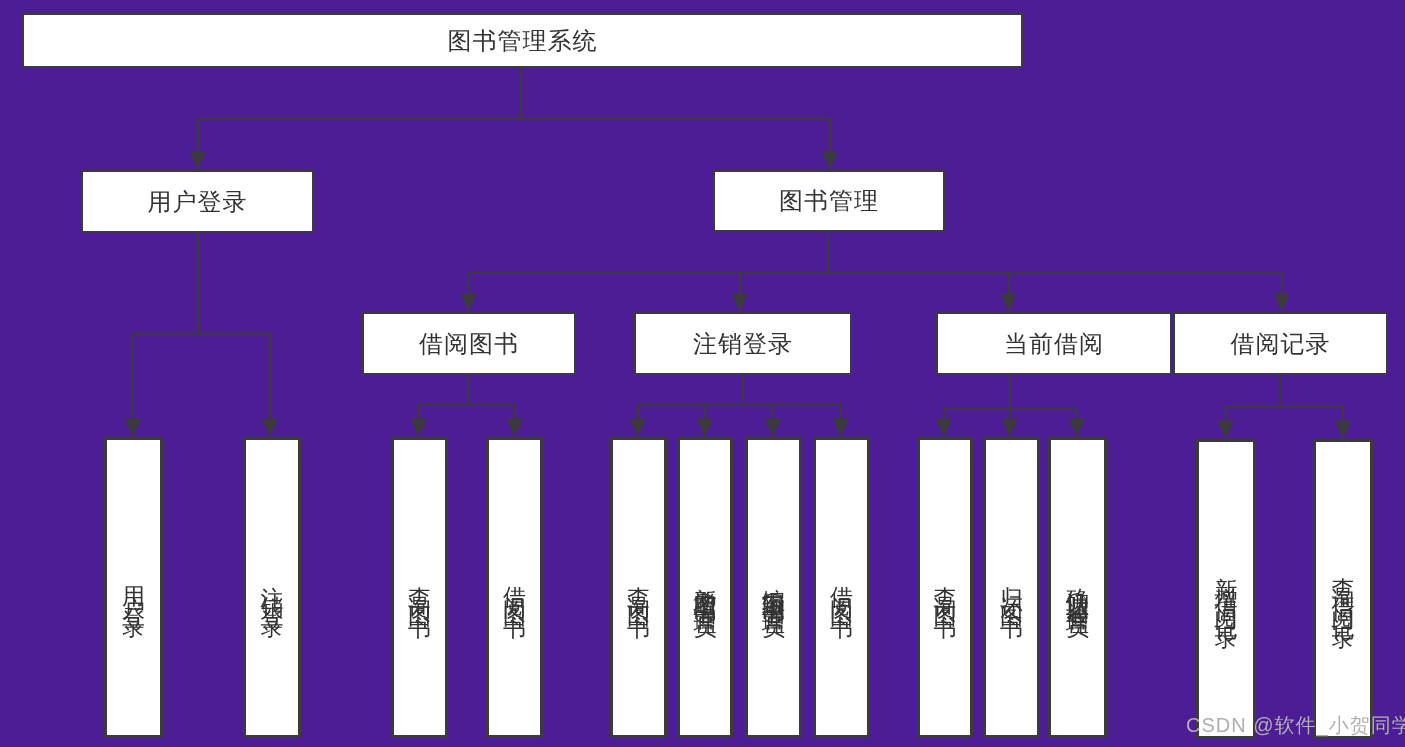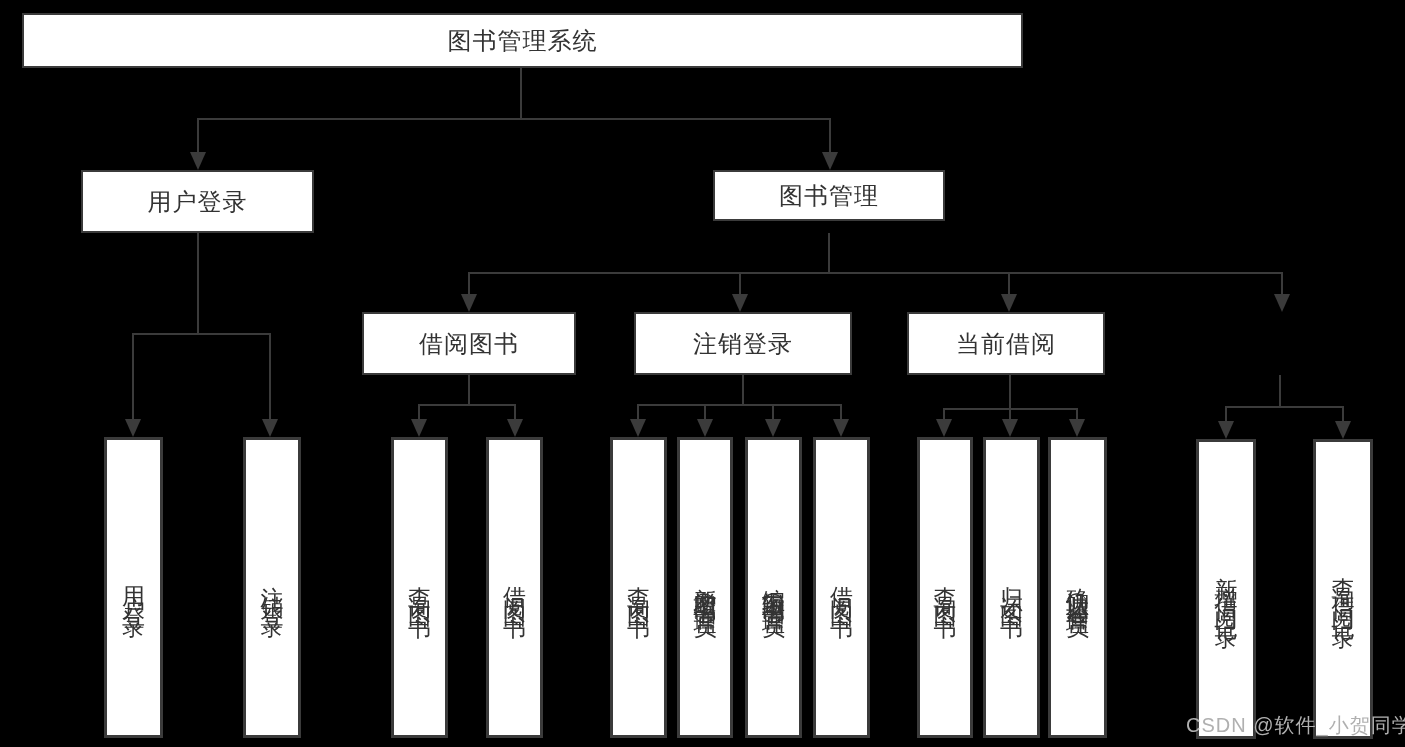--- a/index.html
+++ b/index.html
@@ -1,20 +1,20 @@
 <!DOCTYPE html>
 <html><head>
 <meta charset="utf-8">
 <style>
   html, body { margin: 0; padding: 0; background: #ffffff; }
   .canvas {
     position: relative;
     width: 1405px;
     height: 747px;
-    background: #000000;
+    background: #4c1d95;
     font-family: "Liberation Sans", sans-serif;
     overflow: hidden;
   }
   .node {
     position: absolute;
     box-sizing: border-box;
     border: 2px solid #3b3b3b;
     background: #ffffff;
     color: #333333;
     display: flex;
@@ -56,25 +56,26 @@
   }
 </style>
 </head>
 <body>
 
 <div class="canvas">
 
   <div class="node" style="left:22px;top:13px;width:1001px;height:55px">图书管理系统</div>
 
   <div class="node" style="left:81px;top:170px;width:233px;height:63px">用户登录</div>
-  <div class="node" style="left:713px;top:170px;width:232px;height:51px">图书管理</div>
+  <div class="node" style="left:713px;top:170px;width:232px;height:62px">图书管理</div>
 
   <div class="node" style="left:362px;top:312px;width:214px;height:63px">借阅图书</div>
   <div class="node" style="left:634px;top:312px;width:218px;height:63px">注销登录</div>
-  <div class="node" style="left:907px;top:312px;width:198px;height:63px">当前借阅</div>
+  <div class="node" style="left:936px;top:312px;width:236px;height:63px">当前借阅</div>
+  <div class="node" style="left:1173px;top:312px;width:215px;height:63px">借阅记录</div>
 
   <div class="node leaf" style="left:104px;top:437px;width:59px;height:301px">用户登录</div>
   <div class="node leaf" style="left:243px;top:437px;width:58px;height:301px">注销登录</div>
 
   <div class="node leaf" style="left:391px;top:437px;width:57px;height:301px">查询图书</div>
   <div class="node leaf" style="left:486px;top:437px;width:57px;height:301px">借阅图书</div>
 
   <div class="node leaf" style="left:610px;top:437px;width:57px;height:301px">查询图书</div>
   <div class="node leaf tight" style="left:677px;top:437px;width:56px;height:301px">新增图书（管理员）</div>
   <div class="node leaf tight" style="left:745px;top:437px;width:57px;height:301px">编辑图书（管理员）</div>

